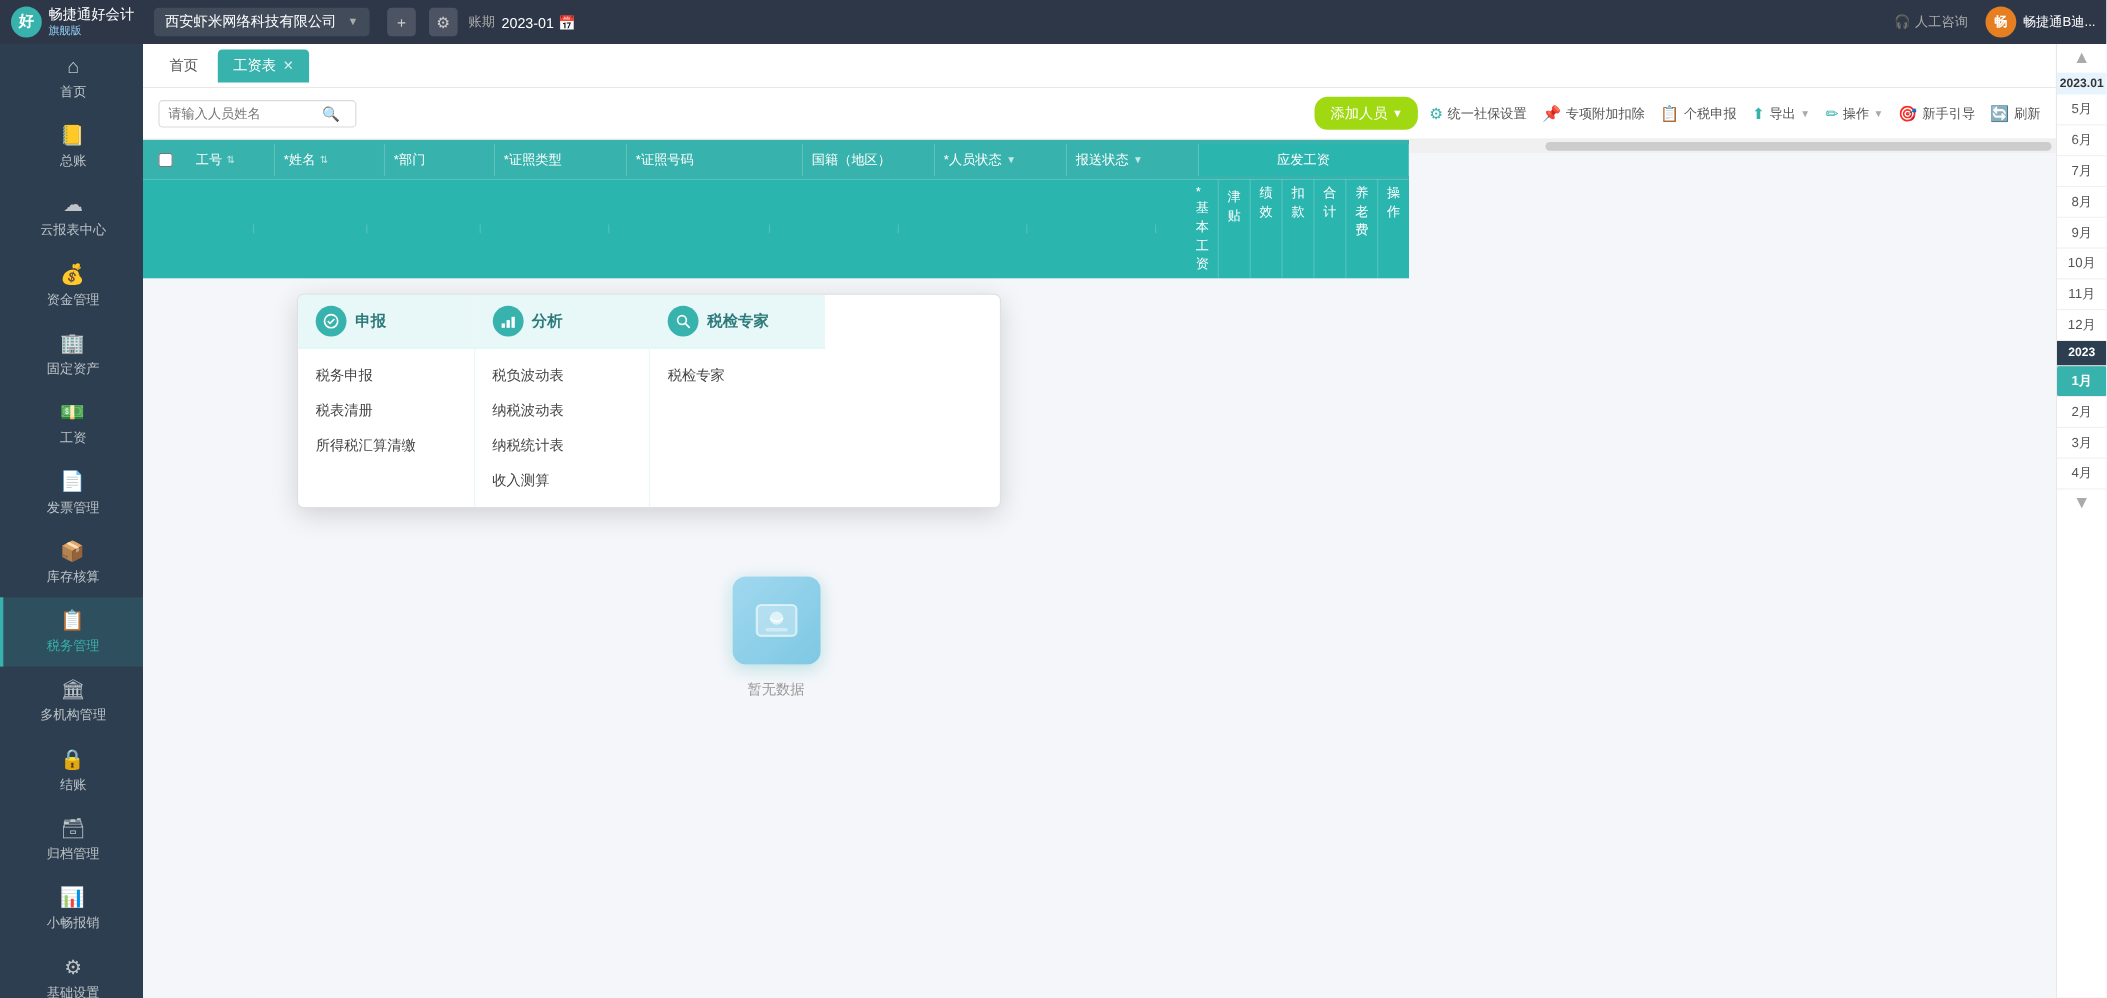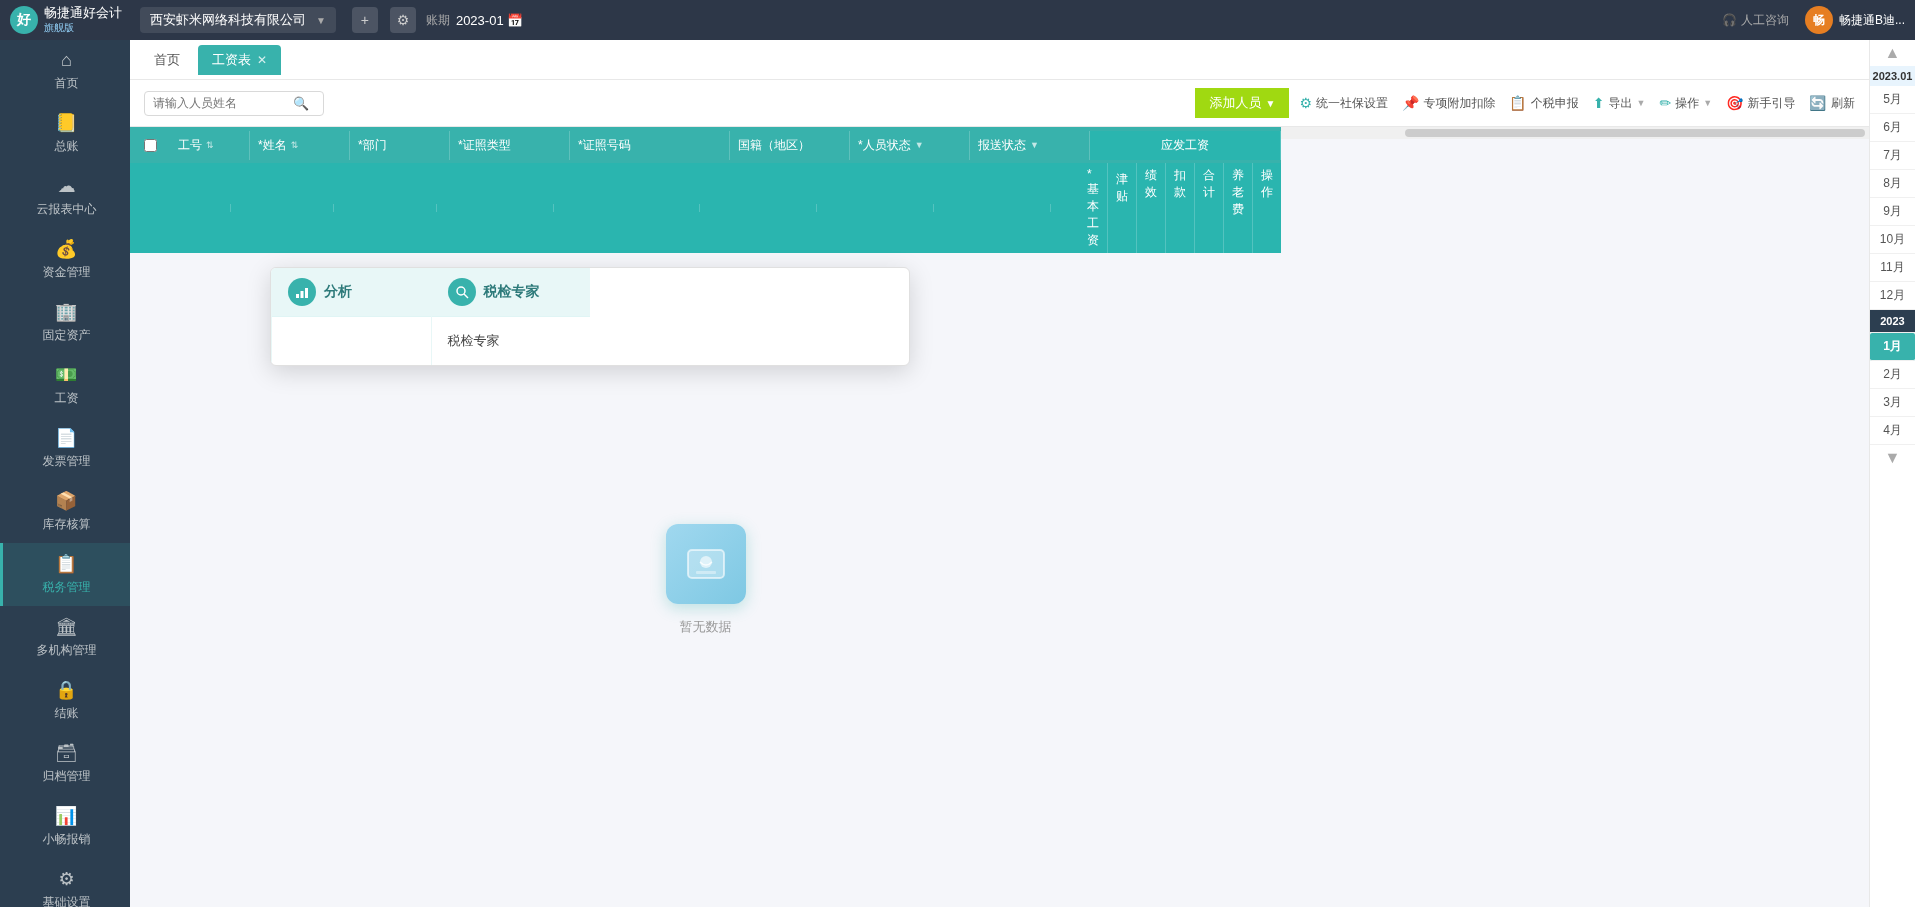--- a/index.html
+++ b/index.html
@@ -175,21 +175,21 @@
       color: #999;
       width: 140px;
       background: transparent;
     }
     .search-icon { color: #aaa; font-size: 13px; cursor: pointer; }
 
     .btn-add-person {
       background: #a0d911;
       color: #fff;
       border: none;
-      border-radius: 0;
+      border-radius: 12px;
       padding: 6px 14px;
       font-size: 13px;
       cursor: pointer;
       display: flex; align-items: center; gap: 4px;
       margin-left: auto;
       text-align: center;
     }
     .btn-add-person .dropdown-arrow { font-size: 10px; }
 
     .toolbar-actions {
@@ -623,31 +623,53 @@
         </div>
       </div>
 
       <div class="bottom-scrollbar">
         <div class="scrollbar-thumb"></div>
       </div>
 
       <div class="dropdown-popup">
         <div class="popup-grid">
 
+          <div class="popup-section">
+            <div class="popup-section-header">
+              <div class="popup-section-icon">
+                <svg width="16" height="16" viewBox="0 0 16 16" fill="none">
+                  <circle cx="8" cy="8" r="6" stroke="#fff" stroke-width="1.5"></circle>
+                  <path d="M5 8 L7 10 L11 6" stroke="#fff" stroke-width="1.5" fill="none"></path>
+                </svg>
+              </div>
+              <span class="popup-section-title">申报</span>
+            </div>
+            <div class="popup-section-items">
+              <div class="popup-item">税务申报</div>
+              <div class="popup-item">税表清册</div>
+              <div class="popup-item">所得税汇算清缴</div>
+            </div>
+          </div>
 
           <div class="popup-section" style="border-left:1px solid #e8f7f7;">
             <div class="popup-section-header">
               <div class="popup-section-icon">
                 <svg width="16" height="16" viewBox="0 0 16 16" fill="none">
                   <rect x="2" y="10" width="3" height="4" fill="#fff"></rect>
                   <rect x="6.5" y="7" width="3" height="7" fill="#fff"></rect>
                   <rect x="11" y="4" width="3" height="10" fill="#fff"></rect>
                 </svg>
               </div>
               <span class="popup-section-title">分析</span>
+            </div>
+            <div class="popup-section-items">
+              <div class="popup-item">税负波动表</div>
+              <div class="popup-item">纳税波动表</div>
+              <div class="popup-item">纳税统计表</div>
+              <div class="popup-item">收入测算</div>
             </div>
           </div>
 
           <div class="popup-section" style="border-left:1px solid #e8f7f7;">
             <div class="popup-section-header">
               <div class="popup-section-icon">
                 <svg width="16" height="16" viewBox="0 0 16 16" fill="none">
                   <circle cx="7" cy="7" r="4" stroke="#fff" stroke-width="1.5"></circle>
                   <path d="M10 10 L14 14" stroke="#fff" stroke-width="1.5"></path>
                 </svg>

